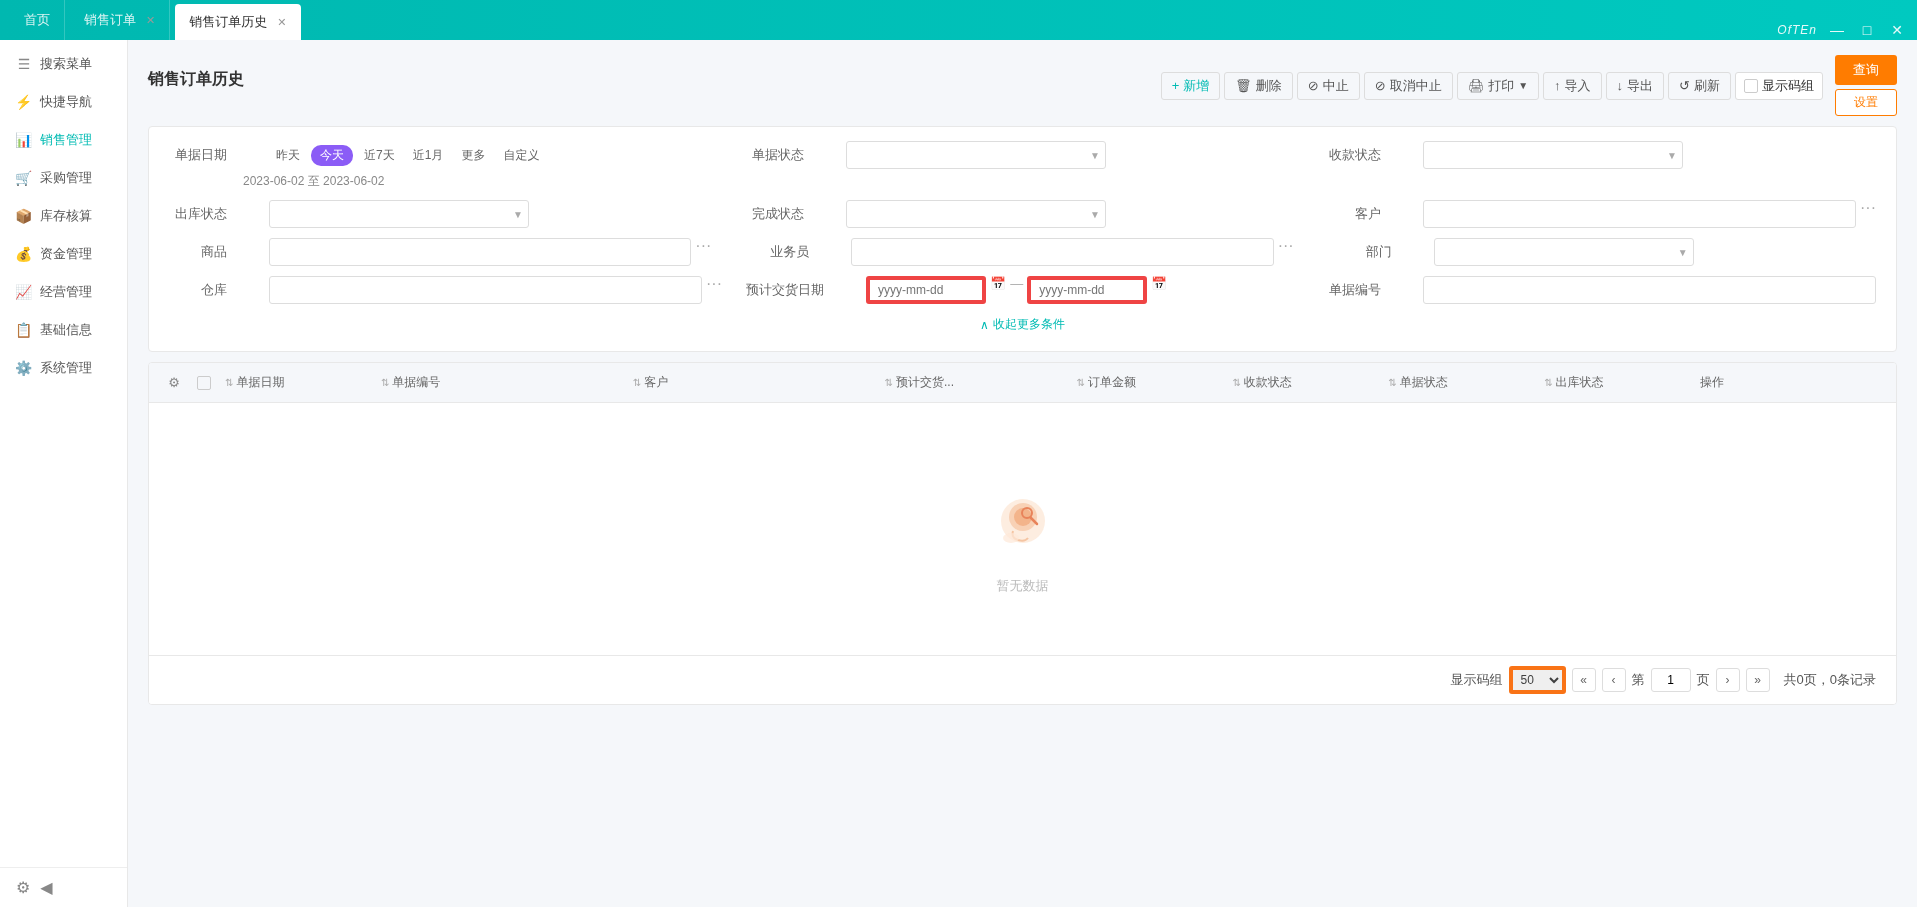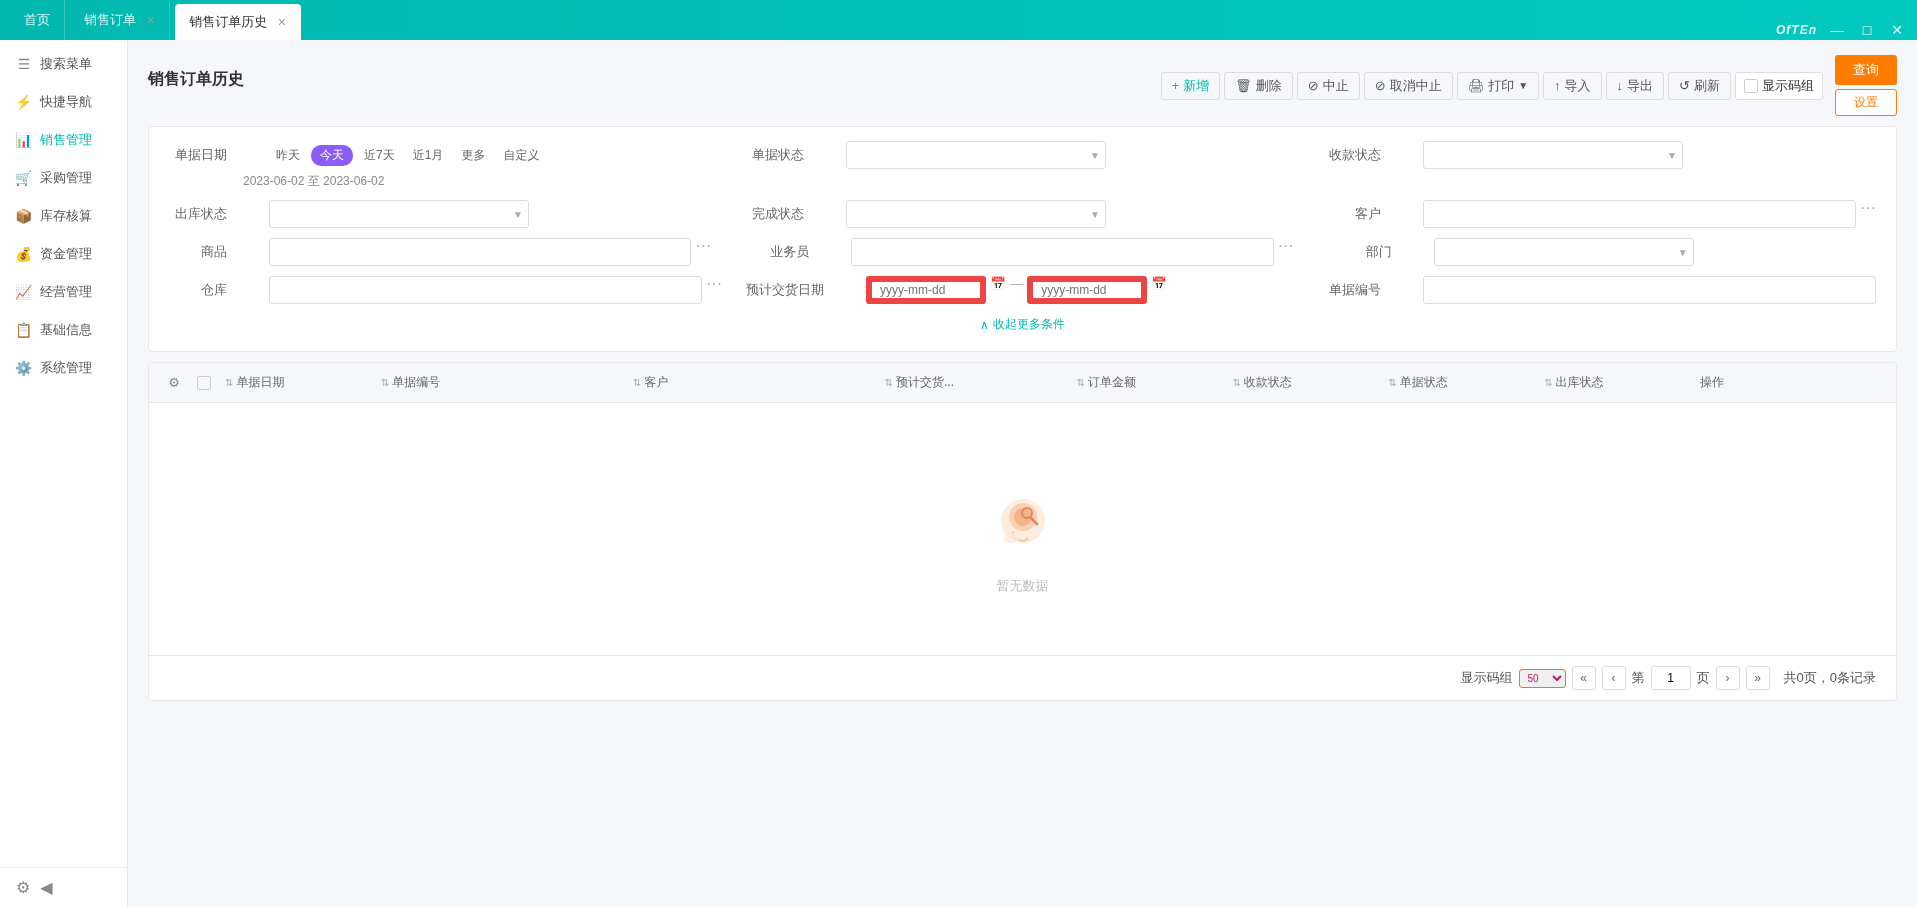--- a/index.html
+++ b/index.html
@@ -196,21 +196,21 @@
     }
 
     .date-input-wrap {
       display: flex;
       align-items: center;
       gap: 4px;
     }
     .date-input {
       width: 120px;
       height: 28px;
-      border: 6px solid #ef4444;
+      border: 4px solid #ef4444;
       border-radius: 3px;
       padding: 0 8px;
       font-size: 12px;
       color: #aaa;
       background: #fff;
     }
     .date-icon {
       color: #aaa;
       font-size: 13px;
       cursor: pointer;
@@ -340,25 +340,25 @@
       align-items: center;
       justify-content: flex-end;
       padding: 10px 20px;
       gap: 6px;
       font-size: 13px;
       color: #555;
       border-top: 1px solid #e8e8e8;
       background: #fff;
     }
     .page-size-select {
-      border: 1px solid #f97316;
+      border: 4px solid #f97316;
       border-radius: 3px;
       padding: 2px 4px;
-      font-size: 10px;
-      color: #be185d;
+      font-size: 12px;
+      color: #404040;
     }
     .page-btn {
       width: 24px;
       height: 24px;
       display: flex;
       align-items: center;
       justify-content: center;
       border: 1px solid #ddd;
       border-radius: 3px;
       cursor: pointer;
@@ -421,21 +421,21 @@
   </div>
   <div class="tab-item">
     <span>销售订单</span>
     <span class="tab-close">✕</span>
   </div>
   <div class="tab-item active">
     <span>销售订单历史</span>
     <span class="tab-close">✕</span>
   </div>
   <div class="top-bar-right">
-    <span style="font-style:italic;font-weight:700;letter-spacing:1px;">OfTEn</span>
+    <span style="font-style:italic;font-weight:400;letter-spacing:1px;">OfTEn</span>
     <div class="window-btn">—</div>
     <div class="window-btn">□</div>
     <div class="window-btn">✕</div>
   </div>
 </div>
 
 <div class="main-layout">
 
   <div class="sidebar">
     <div class="sidebar-item">

